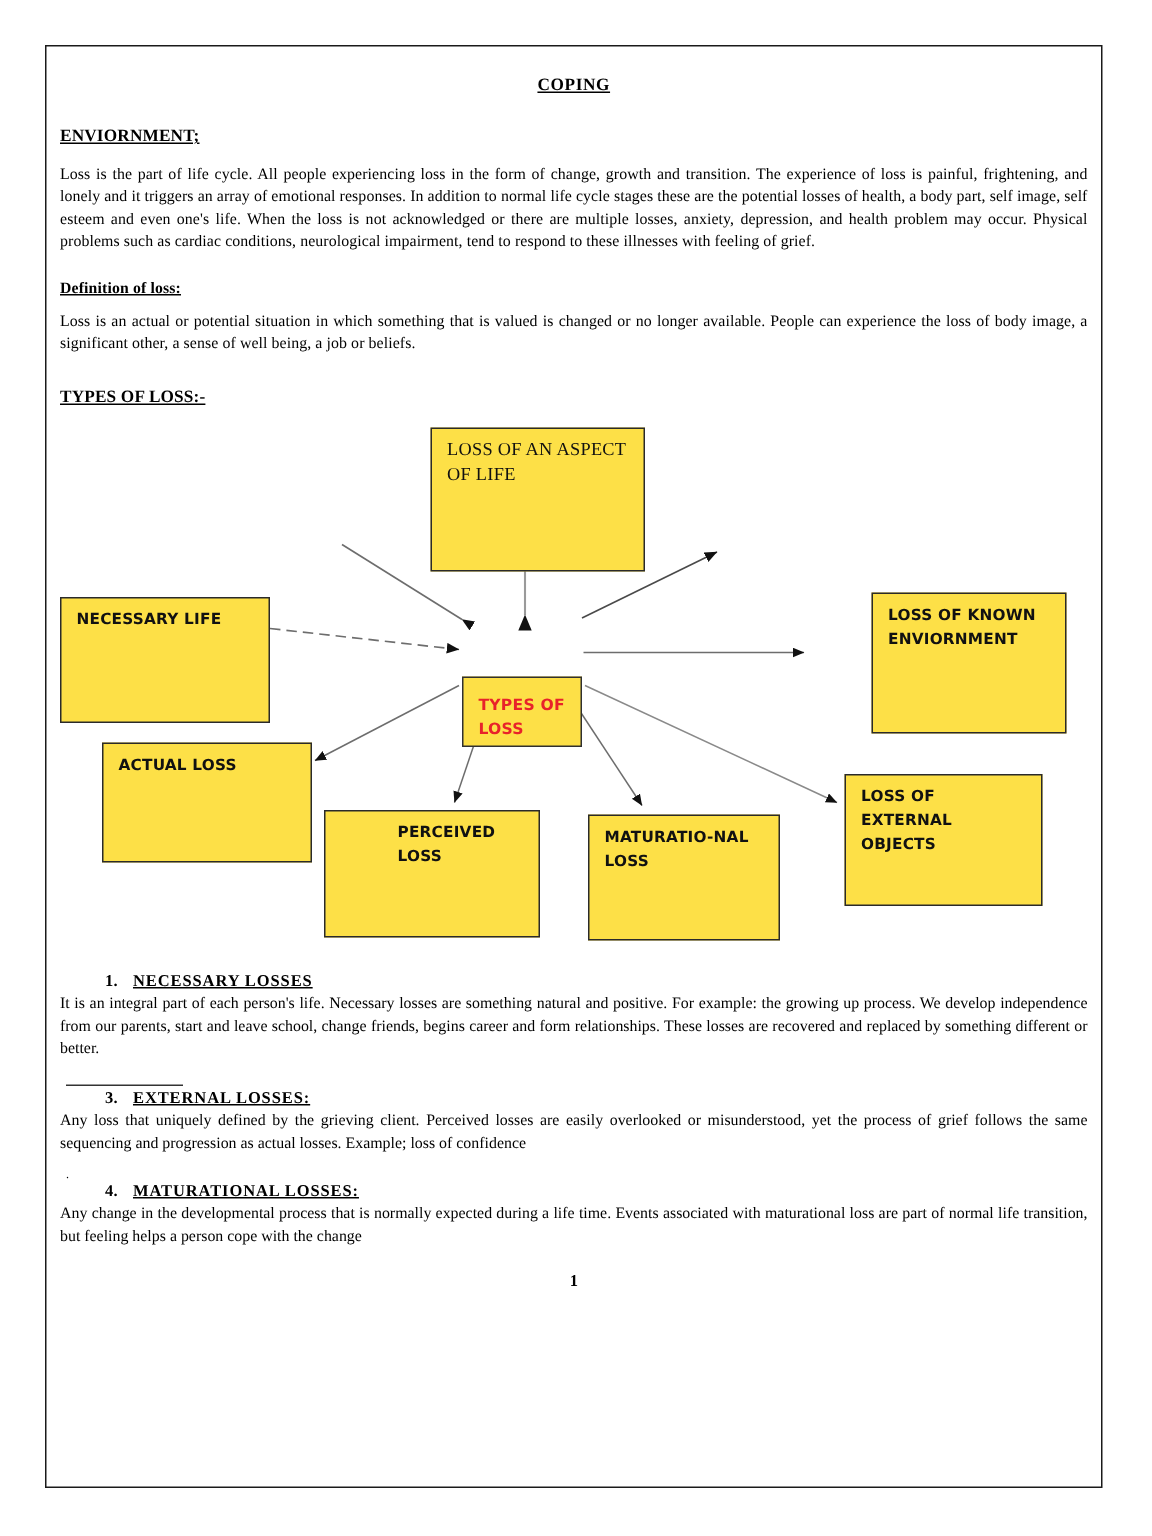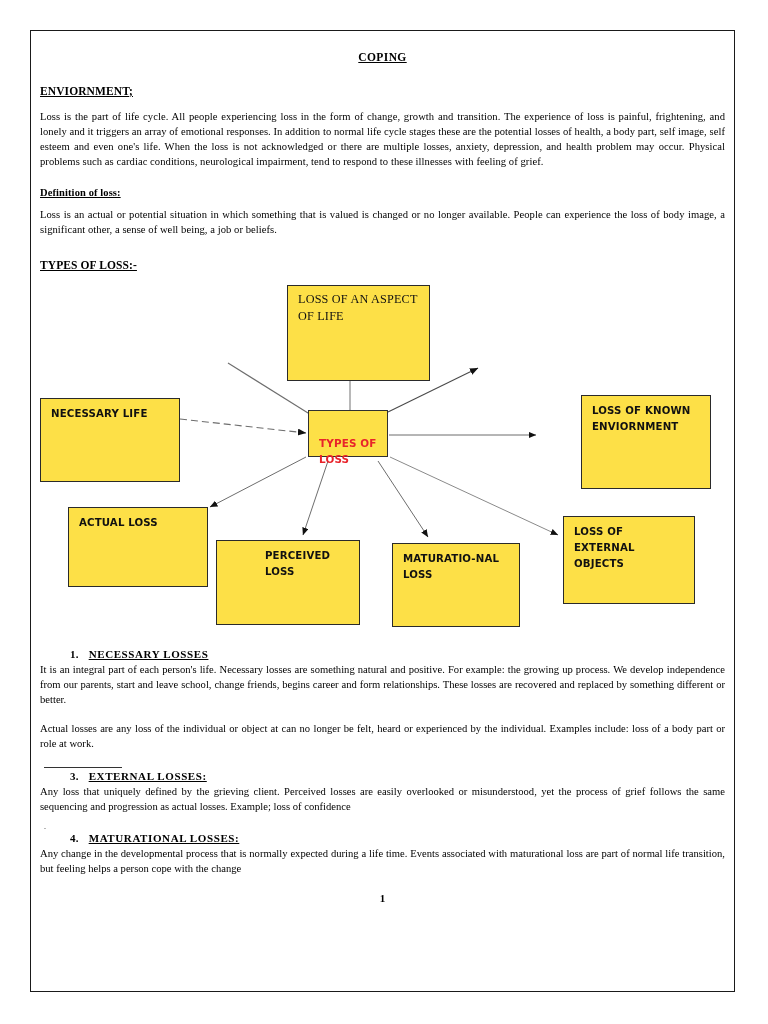--- a/index.html
+++ b/index.html
@@ -94,24 +94,25 @@
     font-family: "Liberation Serif", serif;
     font-weight: normal;
     font-size: 12.2px;
     letter-spacing: 0.2px;
     line-height: 1.35;
     padding-top: 5px;
   }
   .node.center {
     font-size: 10.4px;
     color: #e8232a;
-    padding-top: 24px;
+    padding-top: 10px;
     border-color: #303030;
     border-width: 1.6px;
     z-index: 4;
+    margin-top: 41px;
   }
 
   
   .listitem { margin-top: 14px; }
   .listitem.first { margin-top: 18px; }
   .listhead {
     font-size: 11px;
     font-weight: bold;
     margin-left: 30px;
     letter-spacing: 0.2px;
@@ -203,21 +204,21 @@
       </div>
 
       <div class="node center" style="left:268px; top:125px; width:80px; height:47px;">
         <span>TYPES OF LOSS</span>
       </div>
 
       <div class="node" style="left:505px; top:110px; width:130px; height:94px;margin-left:36px;">
         <span>LOSS OF KNOWN ENVIORNMENT</span>
       </div>
 
-      <div class="node" style="left:28px; top:222px; width:140px; height:80px;">
+      <div class="node" style="left:28px; top:210px; width:140px; height:80px;">
         <span>ACTUAL LOSS</span>
       </div>
 
       <div class="node" style="left:523px; top:231px; width:132px; height:88px;">
         <span>LOSS OF EXTERNAL OBJECTS</span>
       </div>
 
       <div class="node" style="left:176px; top:255px; width:144px; height:85px;padding-left:48px;">
         <span>PERCEIVED LOSS</span>
       </div>
@@ -228,21 +229,20 @@
     </div>
 
     <div class="listitem first">
       <div class="listhead">
         <span class="num">1.</span><span class="ttl">NECESSARY LOSSES</span>
       </div>
       <div class="listbody">It is an integral part of each person's life. Necessary losses are something natural and positive. For example: the growing up process. We develop independence from our parents, start and leave school, change friends, begins career and form relationships. These losses are recovered and replaced by something different or better.</div>
     </div>
 
     <div class="listitem">
-      <div class="listbody">Actual losses are any loss of the individual or object at can no longer be felt, heard or experienced by the individual. Examples include: loss of a body part or role at work.</div>
     </div>
 
     <div class="rule-short"></div>
 
     <div class="listitem" style="margin-top:2px;">
       <div class="listhead">
         <span class="num">3.</span><span class="ttl">EXTERNAL LOSSES:</span>
       </div>
       <div class="listbody">Any loss that uniquely defined by the grieving client. Perceived losses are easily overlooked or misunderstood, yet the process of grief follows the same sequencing and progression as actual losses. Example; loss of confidence</div>
     </div>

